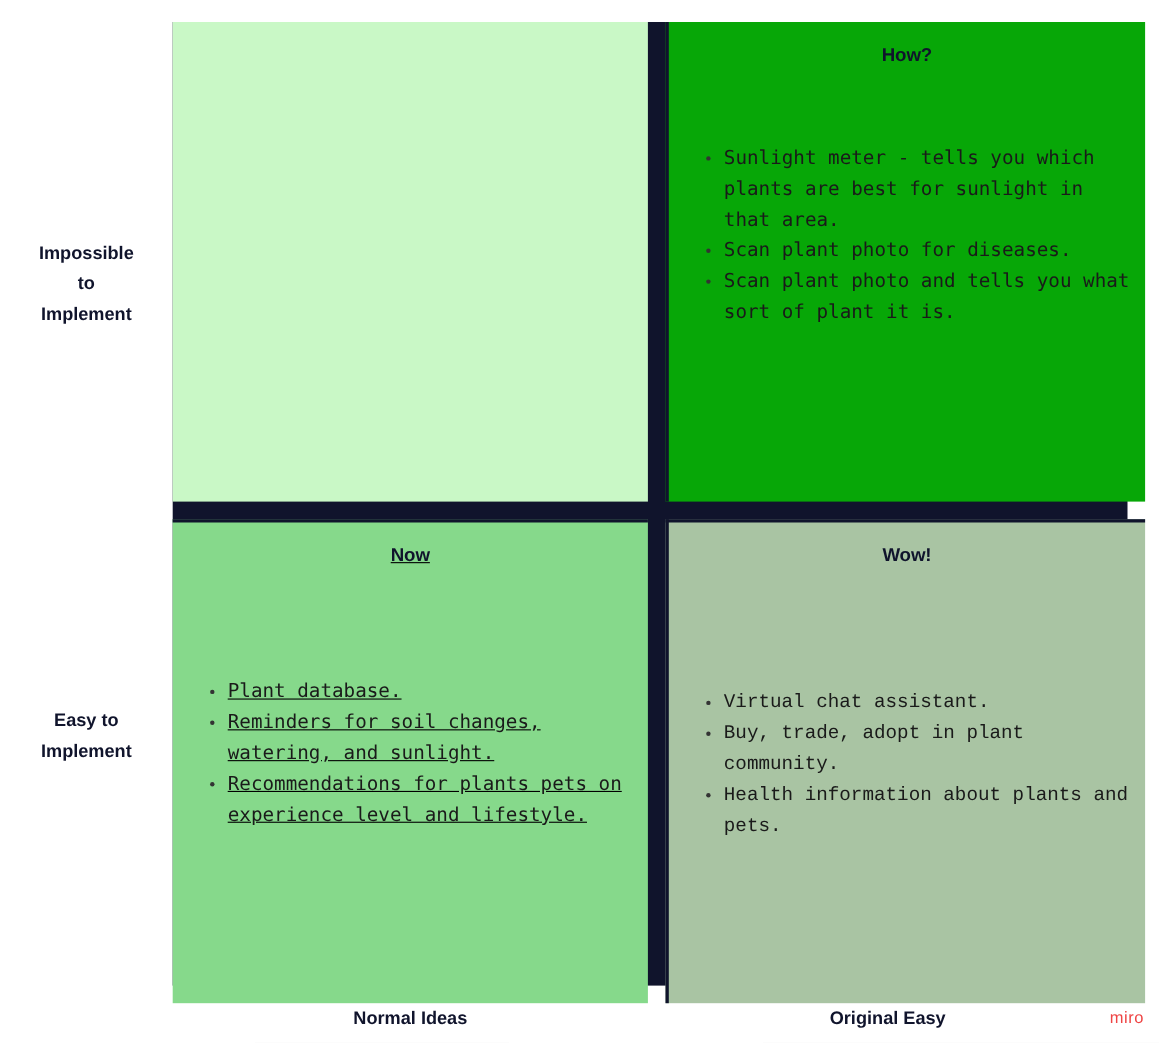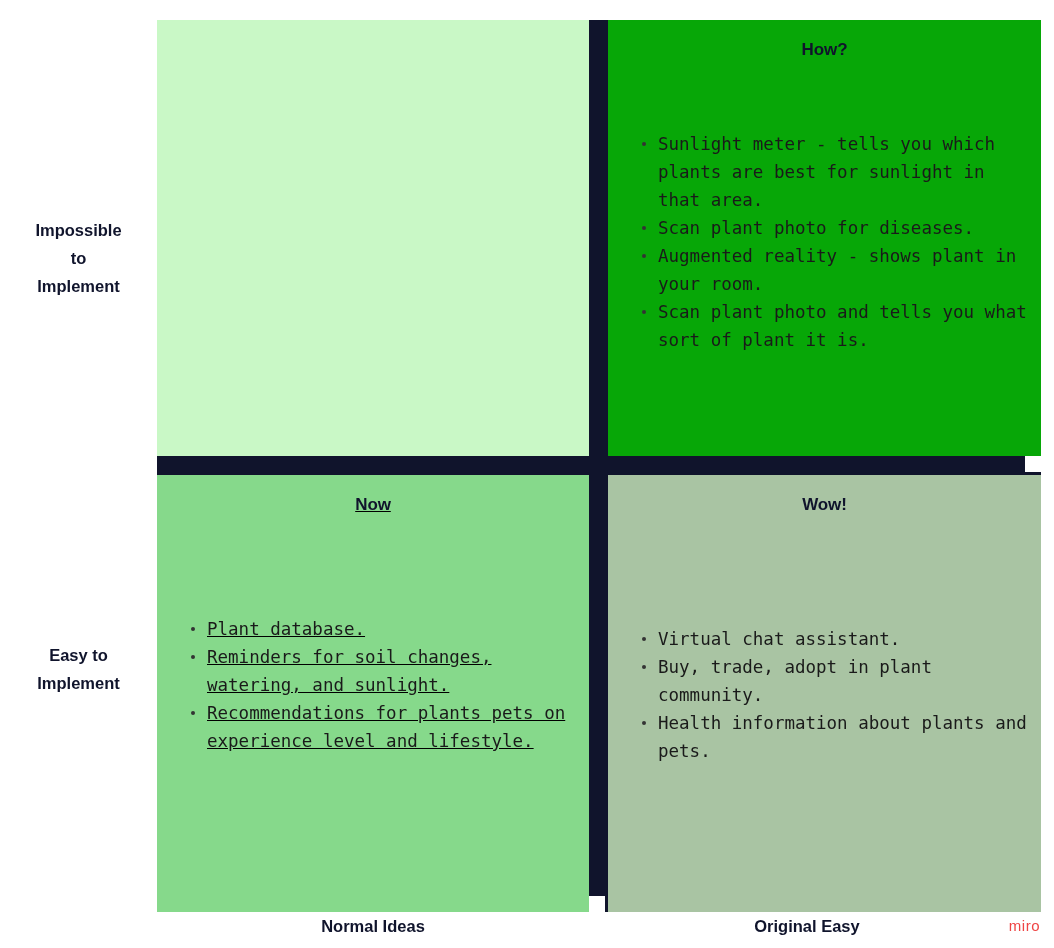--- a/index.html
+++ b/index.html
@@ -76,21 +76,21 @@
     top: 12px;
     width: 4px;
     height: 4px;
     background: #333333;
     border-radius: 50%;
   }
 
   
   .list-tr { margin: 70px 0 0 30px; width: 390px; }
   .list-bl { margin: 100px 0 0 30px; width: 380px; }
-  .list-br { margin: 110px 0 0 30px; width: 390px; }
+  .list-br { margin: 110px 0 0 30px; width: 390px; font-family: Liberation Mono, monospace; }
 
   
   .axis-label {
     position: absolute;
     font-family: "Liberation Sans", sans-serif;
     font-weight: bold;
     font-size: 16.5px;
     line-height: 28px;
     color: #10142c;
     text-align: center;
@@ -156,21 +156,20 @@
 
     <div class="quadrant q-tl">
       <div class="q-title"></div>
     </div>
 
     <div class="quadrant q-tr">
       <div class="q-title">How?</div>
       <ul class="q-body list-tr">
         <li>Sunlight meter - tells you which plants are best for sunlight in that area.</li>
         <li>Scan plant photo for diseases.</li>
-        <li>Augmented reality - shows plant in your room.</li>
         <li>Scan plant photo and tells you what sort of plant it is.</li>
       </ul>
     </div>
 
     <div class="quadrant q-bl">
       <div class="q-title">Now</div>
       <ul class="q-body list-bl">
         <li>Plant database.</li>
         <li>Reminders for soil changes, watering, and sunlight.</li>
         <li>Recommendations for plants pets on experience level and lifestyle.</li>

